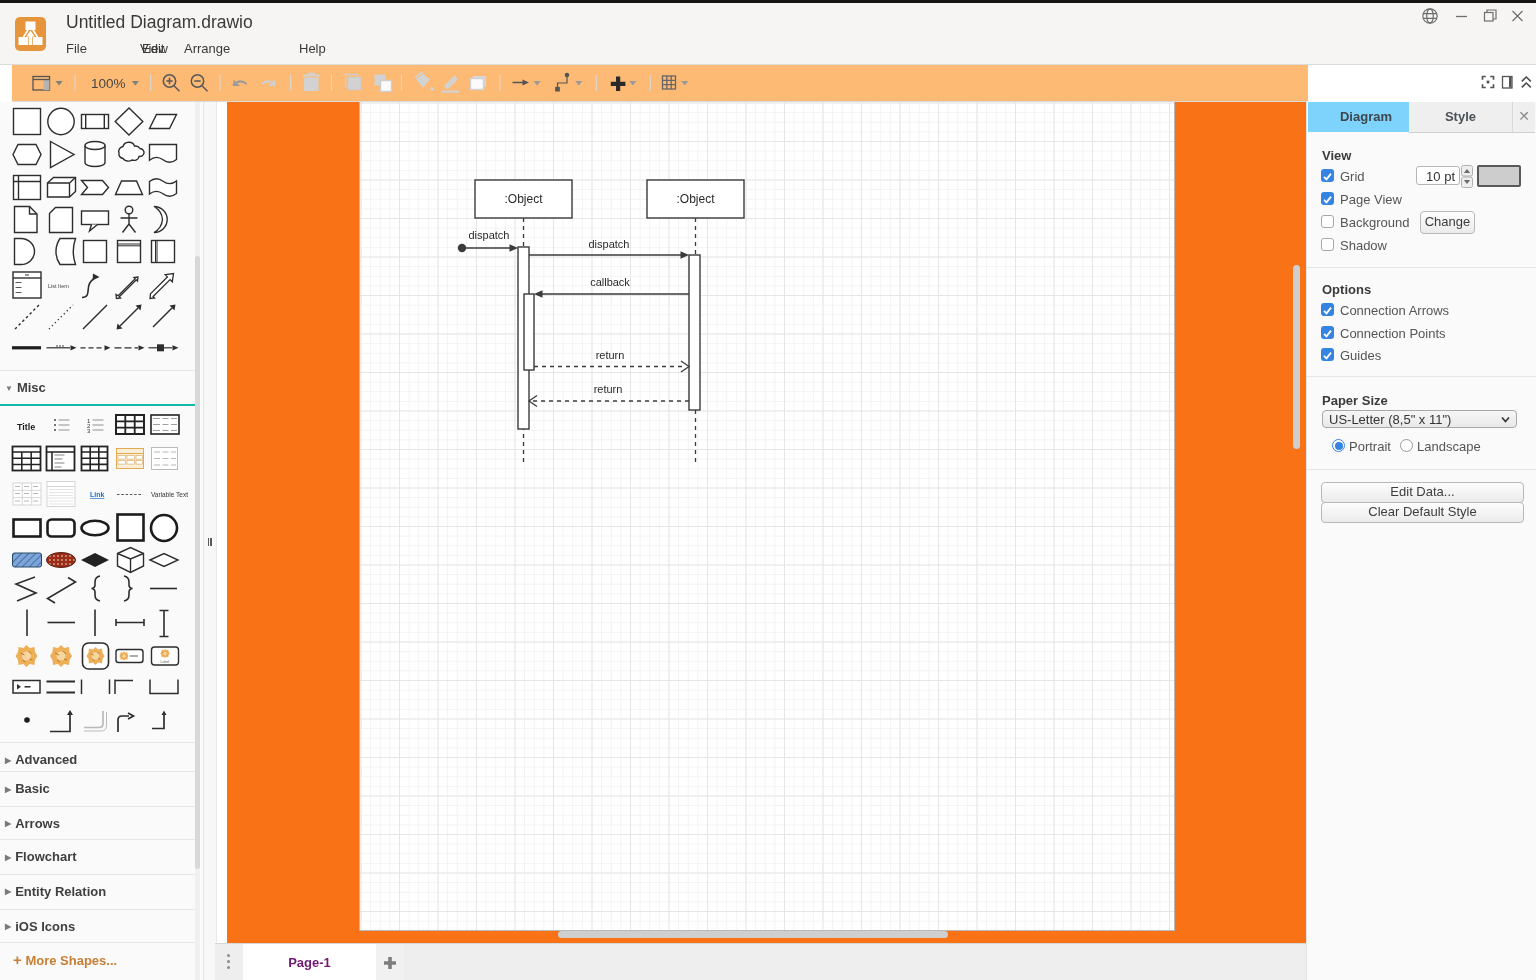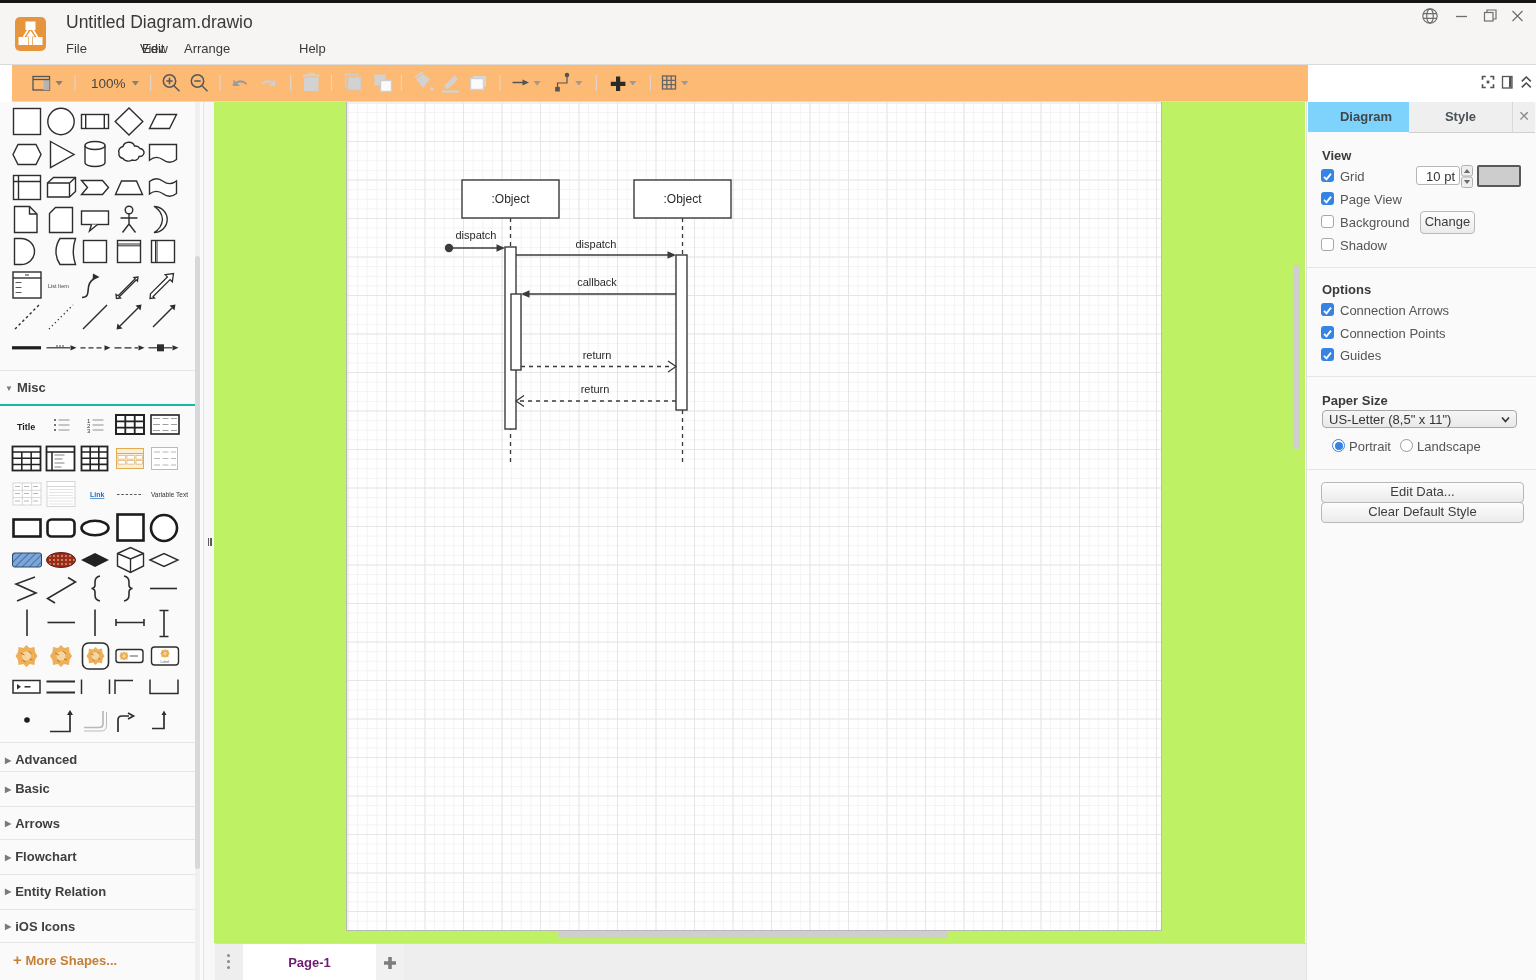--- a/index.html
+++ b/index.html
@@ -17,21 +17,21 @@
   
   #sidebar{left:0;top:102px;width:203px;height:878px;background:#fafafa;}
   .sech{position:absolute;left:0;width:195px;height:33px;border-top:1px solid #e6e6e6;
         font-size:13px;font-weight:700;color:#3f3f3f;line-height:33px;}
   .sech .tri{display:inline-block;margin:0 4px 0 5px;font-size:8px;color:#7a7a7a;vertical-align:1.5px;}
   #sb-track{left:194.5px;top:0px;width:5.5px;height:878px;background:#f0f0f0;}
   #sb-scroll{left:194.5px;top:154px;width:5.5px;height:613px;background:#d8d8d8;border-radius:3px;}
   
   #splitter{left:203px;top:102px;width:12px;height:878px;background:#f7f7f7;border-left:1px solid #e4e4e4;border-right:1px solid #e8e8e8;}
   
-  #canvas{left:214px;top:102px;width:1091px;height:841px;background:#bef264;overflow:hidden;}
+  #canvas{left:227px;top:102px;width:1091px;height:841px;background:#f97316;overflow:hidden;}
   #page{position:absolute;left:132px;top:-1px;width:814px;height:828px;background:#ffffff;border:1px solid #b9b9b9;
     background-image:
       linear-gradient(to right,#e6e6e7 1px,transparent 1px),
       linear-gradient(to bottom,#e6e6e7 1px,transparent 1px),
       linear-gradient(to right,#f3f3f4 1px,transparent 1px),
       linear-gradient(to bottom,#f3f3f4 1px,transparent 1px);
     background-size:38.5px 38.5px,38.5px 38.5px,9.625px 9.625px,9.625px 9.625px;
     background-position:0.5px 0.5px;}
   #vscroll{left:1293px;top:265px;width:7px;height:184px;background:#cfcfcf;border-radius:4px;}
   #hscroll{left:558px;top:931px;width:390px;height:7px;background:#cfcfcf;border-radius:4px;}

